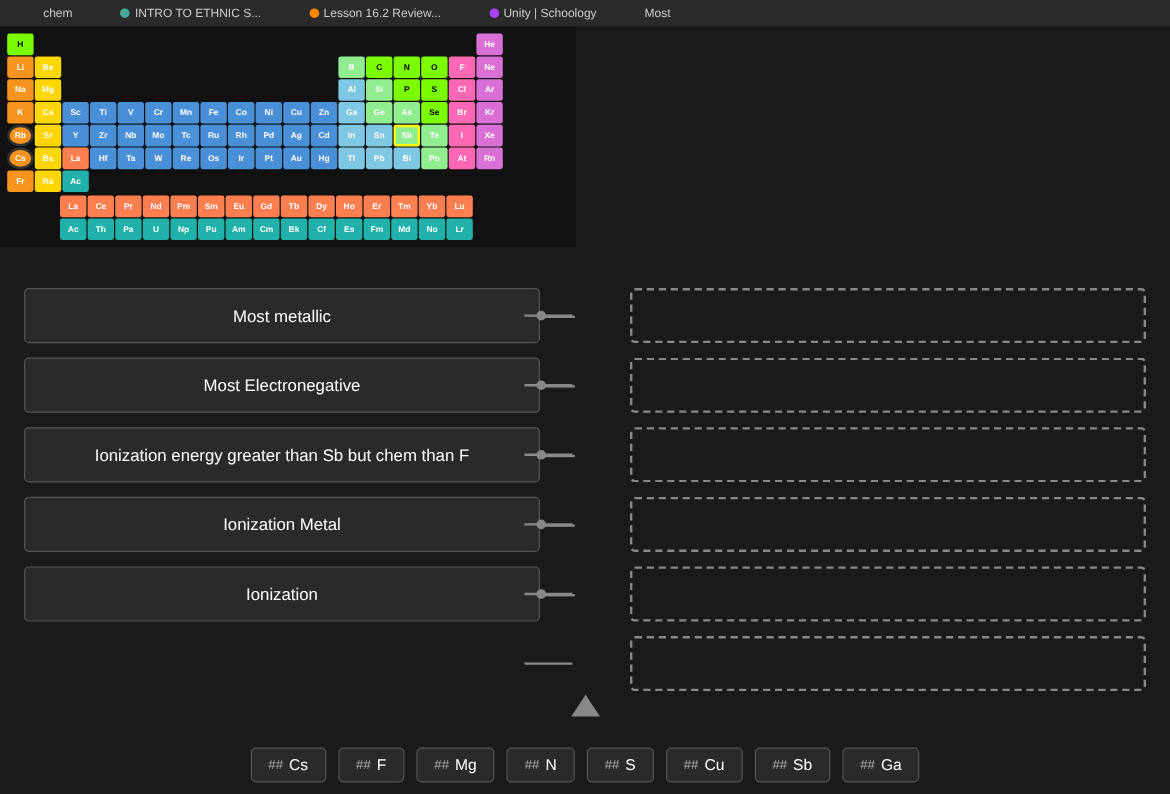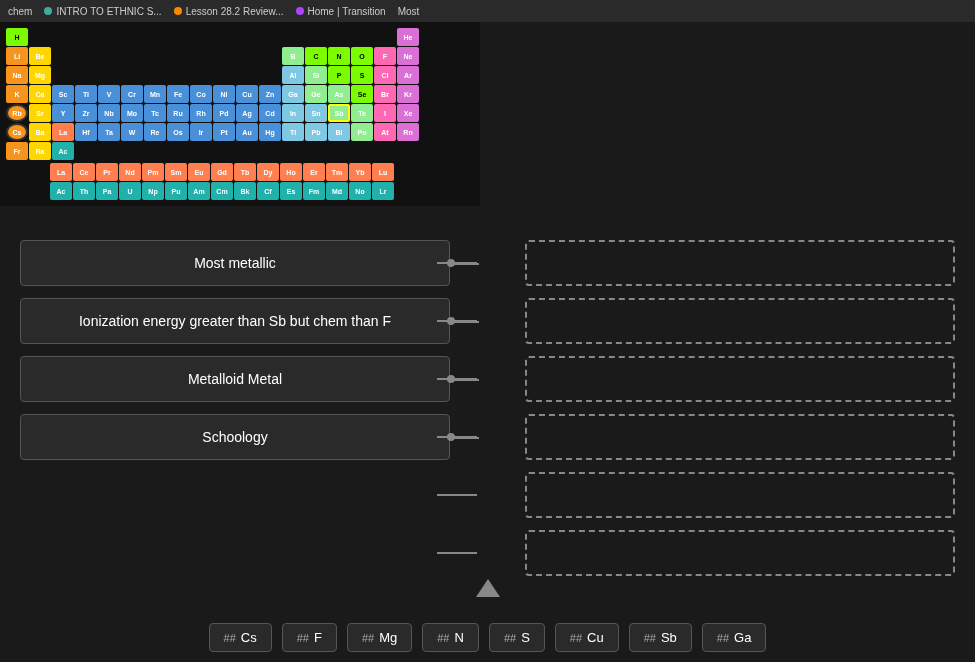--- a/index.html
+++ b/index.html
@@ -26,20 +26,21 @@
       gap: 12px;
       font-size: 10px;
       color: #ccc;
       z-index: 10;
     }
     .top-bar-item {
       display: flex;
       align-items: center;
       gap: 4px;
       white-space: nowrap;
+      margin-left: 28px;
     }
     .top-bar-dot {
       width: 8px;
       height: 8px;
       border-radius: 50%;
       background: #4a9;
     }
     .top-bar-dot.orange { background: #f80; }
     .top-bar-dot.purple { background: #a4f; }
 
@@ -215,25 +216,25 @@
 <div class="top-bar">
   <div class="top-bar-item">
     <span>chem</span>
   </div>
   <div class="top-bar-item">
     <span class="top-bar-dot"></span>
     <span>INTRO TO ETHNIC S...</span>
   </div>
   <div class="top-bar-item">
     <span class="top-bar-dot orange"></span>
-    <span>Lesson 28.2 Review...</span>
+    <span>Lesson 16.2 Review...</span>
   </div>
   <div class="top-bar-item">
     <span class="top-bar-dot purple"></span>
-    <span>Home | Transition</span>
+    <span>Unity | Schoology</span>
   </div>
   <div class="top-bar-item">
     <span>Most</span>
   </div>
 </div>
 
 <div class="periodic-table-container" id="pt-container" style="top:22px;">
 <div class="pt-grid">
       <div class="pt-cell h-cell">H</div>
       <div class="pt-cell empty"></div>
@@ -401,29 +402,33 @@
   </div>
 
 <div class="main-content">
 
   <div class="labels-column">
     <div class="label-box">
       <span>Most metallic</span>
       <div class="connector-dot"></div>
     </div>
     <div class="label-box">
+      <span>Most Electronegative</span>
+      <div class="connector-dot"></div>
+    </div>
+    <div class="label-box">
       <span>Ionization energy greater than Sb but chem than F</span>
       <div class="connector-dot"></div>
     </div>
     <div class="label-box">
-      <span>Metalloid Metal</span>
+      <span>Ionization Metal</span>
       <div class="connector-dot"></div>
     </div>
     <div class="label-box">
-      <span>Schoology</span>
+      <span>Ionization</span>
       <div class="connector-dot"></div>
     </div>
   </div>
 
   <div class="answers-column">
     <div class="answer-box"></div>
     <div class="answer-box"></div>
     <div class="answer-box"></div>
     <div class="answer-box"></div>
     <div class="answer-box"></div>

